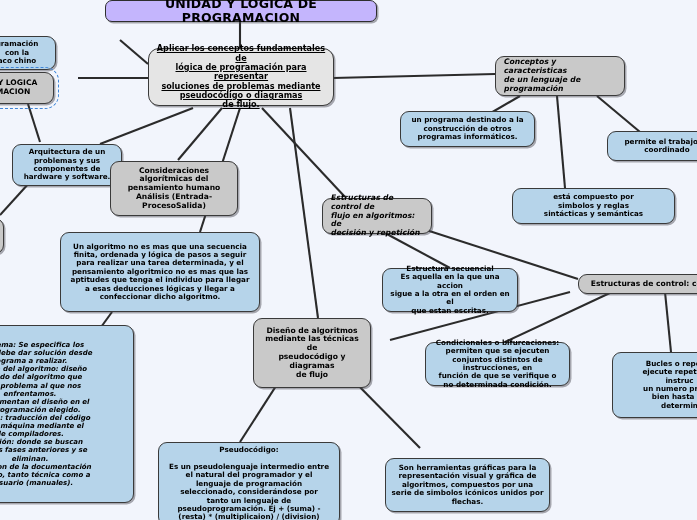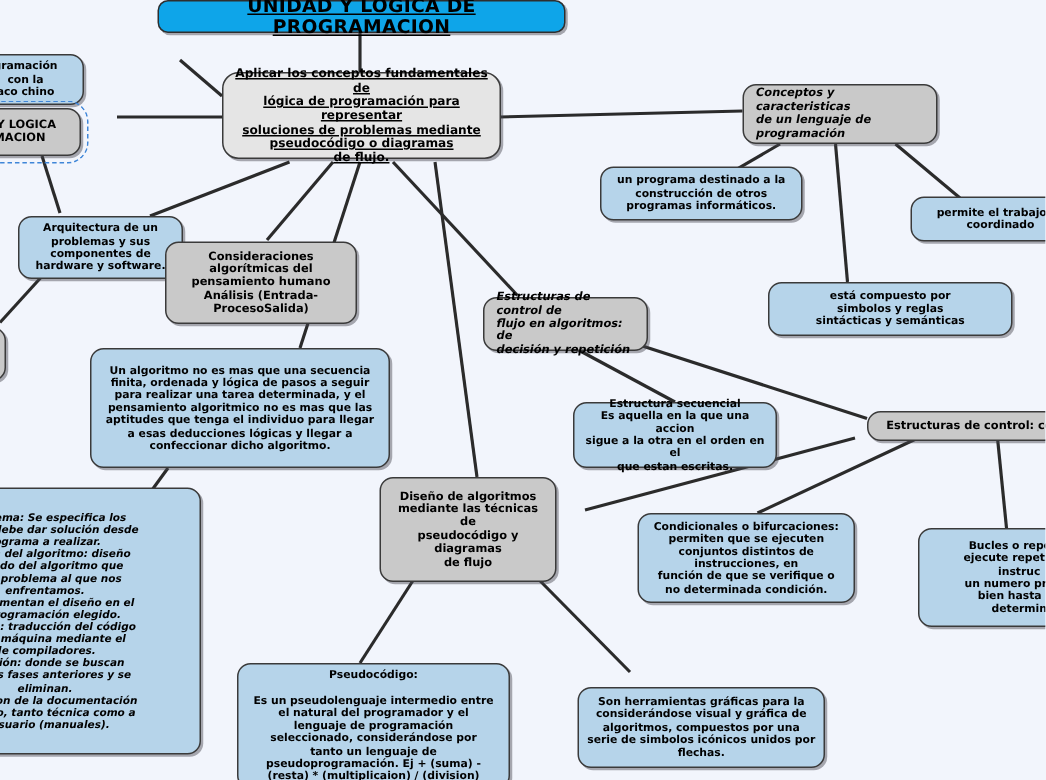--- a/index.html
+++ b/index.html
@@ -33,26 +33,25 @@
     line-height: 1.16;
     padding: 4px 5px;
     display: flex;
     align-items: center;
     justify-content: center;
     white-space: pre-line;
     box-shadow: 1.5px 1.5px 0 rgba(70,70,80,0.45);
     z-index: 2;
   }
   .n-title {
-    background: #0ea5e9;
+    background: #c4b5fd;
     border: 1.5px solid #2e2e2e;
     font-size: 12.5px;
     letter-spacing: 0.2px;
     border-radius: 7px;
-    text-decoration: underline;
   }
   .n-center {
     background: #e5e5e5;
     font-size: 8.1px;
     border-width: 1.6px;
     border-radius: 11px;
     text-decoration: underline;
   }
   .n-gray {
     background: #c9c9c9;
@@ -192,21 +191,21 @@
 Es aquella en la que una accion
 sigue a la otra en el orden en el
 que estan escritas.</div>
 
   <div class="node n-gray align-left" style="left:322px; top:198px; width:110px; height:36px; text-align:left; justify-content:flex-start; padding-left:8px;">Estructuras de control de
 flujo en algoritmos: de
 decisión y repetición</div>
 
   <div class="node n-gray" style="left:578px; top:274px; width:150px; height:20px;">Estructuras de control: condi</div>
 
-  <div class="node n-blue" style="left:425px; top:342px; width:145px; height:60px;">Condicionales o bifurcaciones:
+  <div class="node n-blue" style="left:425px; top:342px; width:145px; height:44px;">Condicionales o bifurcaciones:
 permiten que se ejecuten
 conjuntos distintos de
 instrucciones, en
 función de que se verifique o
 no determinada condición.</div>
 
   <div class="node n-blue" style="left:612px; top:352px; width:135px; height:66px;">Bucles o repetici
 ejecute repetidam
 instruc
 un numero pre-de
@@ -222,18 +221,18 @@
 
 Es un pseudolenguaje intermedio entre
 el natural del programador y el
 lenguaje de programación
 seleccionado, considerándose por
 tanto un lenguaje de
 pseudoprogramación. Ej + (suma) -
 (resta) * (multiplicaion) / (division)</div>
 
   <div class="node n-blue" style="left:385px; top:458px; width:165px; height:54px;">Son herramientas gráficas para la
-considerándose visual y gráfica de
+representación visual y gráfica de
 algoritmos, compuestos por una
 serie de simbolos icónicos unidos por
 flechas.</div>
 
 </div>
 
 </body></html>

